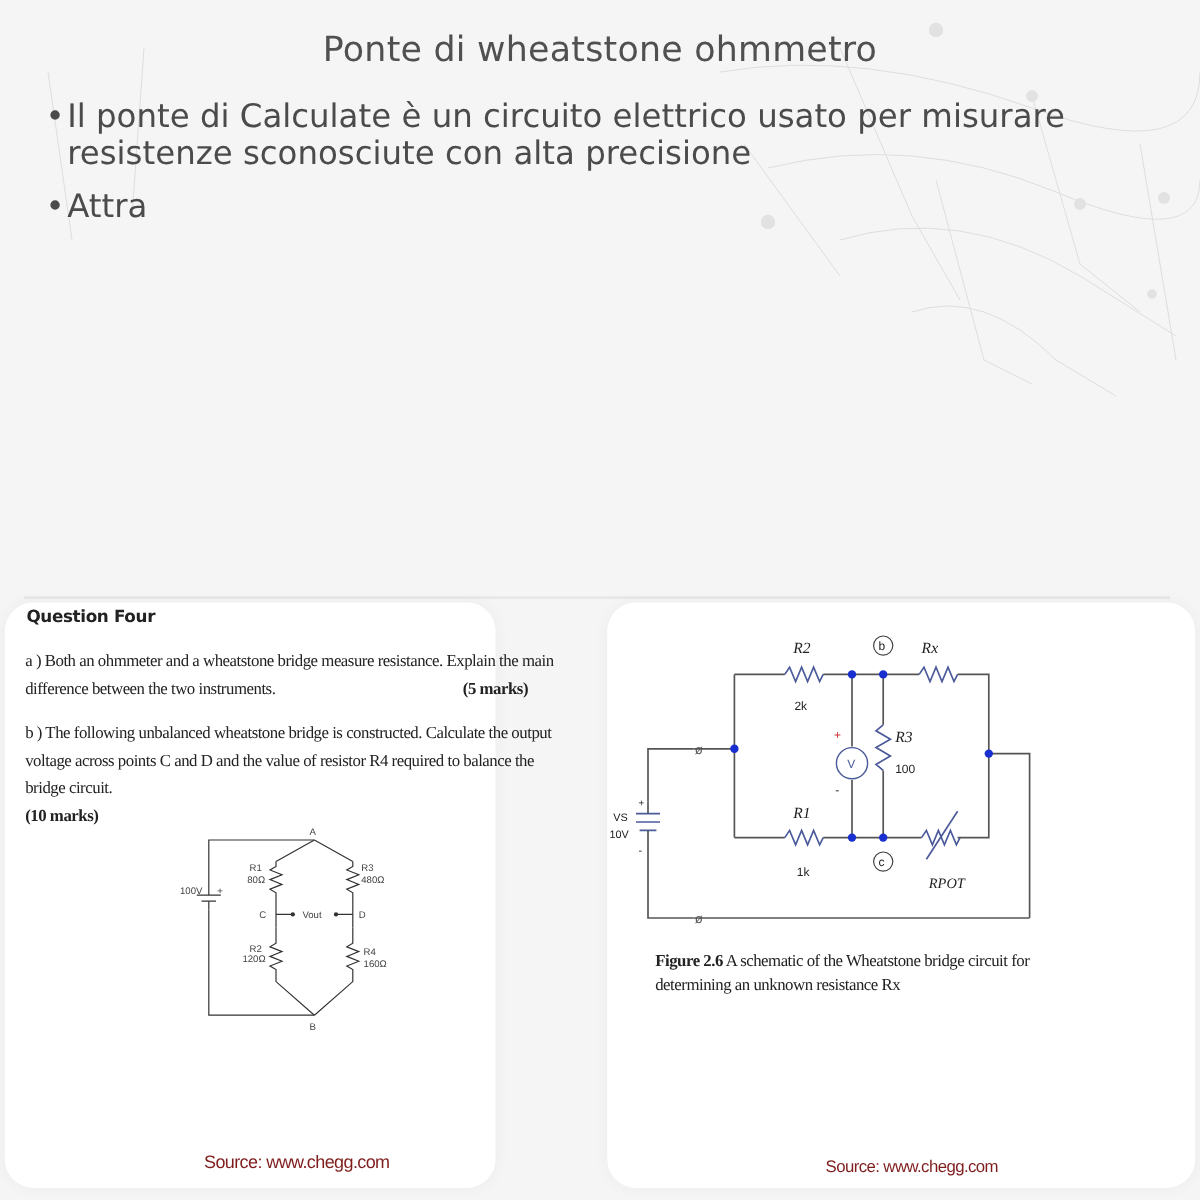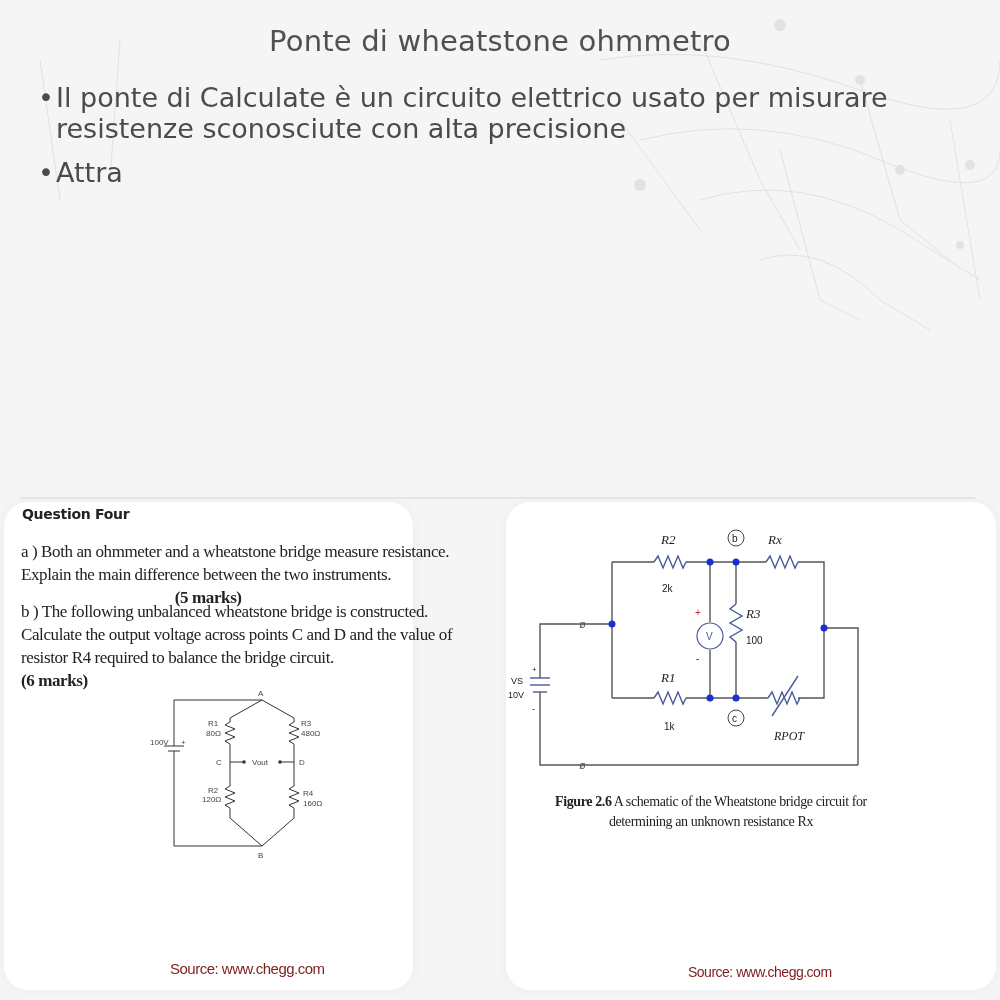--- a/index.html
+++ b/index.html
@@ -18,29 +18,29 @@
   .bullets li { position:relative; padding-left:20px; font-size:27px; line-height:31px; color:#4b4b4b; margin-bottom:13px; }
   .bullets li .dot { position:absolute; left:2px; top:0; }
   .divider { position:absolute; left:20px; top:497px; width:955px; height:2px; background:#e6e6e6; }
   .card {
     position:absolute; background:#ffffff; border-radius:24px;
     box-shadow:0 0 14px rgba(0,0,0,0.04);
   }
   .card-left { left:4px; top:502px; width:409px; height:488px; }
   .card-right { left:506px; top:502px; width:490px; height:488px; }
   .q-title { position:absolute; left:18px; top:4px; font-family:"DejaVu Sans", sans-serif; font-size:14px; font-weight:bold; color:#222; letter-spacing:-0.3px; }
-  .q-text { position:absolute; font-family:"Liberation Serif", serif; font-size:17px; color:#222; line-height:23px; letter-spacing:-0.4px; }
+  .q-text { position:absolute; font-family:"Liberation Serif", serif; font-size:14px; color:#222; line-height:23px; letter-spacing:-0.4px; }
   .q-a { left:17px; top:38px; width:460px; }
   .q-b { left:17px; top:98px; width:460px; }
   .q-c { left:17px; top:390px; width:460px; }
   .marks { font-weight:bold; }
   .source { position:absolute; font-family:"Liberation Sans", sans-serif; color:#7f1d1d; font-size:15px; letter-spacing:-0.5px; }
   .src-left { left:166px; top:458px; }
   .src-right { left:182px; top:462px; font-size:14px; }
-  .fig-caption { position:absolute; left:40px; top:290px; width:330px; text-align:center; font-family:"Liberation Serif", serif; font-size:14px; color:#222; line-height:20px; letter-spacing:-0.4px; }
+  .fig-caption { position:absolute; left:40px; top:290px; width:330px; font-family:"Liberation Serif", serif; font-size:14px; color:#222; line-height:20px; letter-spacing:-0.4px; }
   .fig-caption b { font-weight:bold; }
   svg text { font-family:"Liberation Sans", sans-serif; }
   .ser { font-family:"Liberation Serif", serif; font-style:italic; }
 </style>
 </head>
 <body>
 
 <svg class="bg-net" viewBox="0 0 1000 500">
   <g stroke="#dcdcdc" stroke-width="0.8" fill="none">
     <path d="M600 60 Q720 40 860 90 T1000 60"></path>
@@ -84,21 +84,21 @@
   <div class="q-title">Question Four</div>
 
   <div class="q-text q-a">
     <span>a ) Both an ohmmeter  and a wheatstone bridge  measure resistance. Explain the main difference between the two instruments.</span>
     <span style="display:inline-block;width:150px"></span>
     <span class="marks">(5 marks)</span>
   </div>
 
   <div class="q-text q-b">
     <span>b ) The following unbalanced wheatstone bridge is constructed. Calculate the output voltage across points C and D and the value of resistor R4 required to balance the bridge circuit.</span><br>
-    <span class="marks">(6 marks)</span>
+    <span class="marks">(10 marks)</span>
   </div>
 
   <svg style="position:absolute;left:140px;top:186px" width="220" height="175" viewBox="0 0 220 175">
     <g stroke="#333" stroke-width="1" fill="none">
 
       <polyline points="118,12 30,12 30,58"></polyline>
       <polyline points="30,70 30,158 118,158"></polyline>
 
       <line x1="20" y1="58" x2="40" y2="58"></line>
       <line x1="24" y1="63" x2="36" y2="63"></line>

